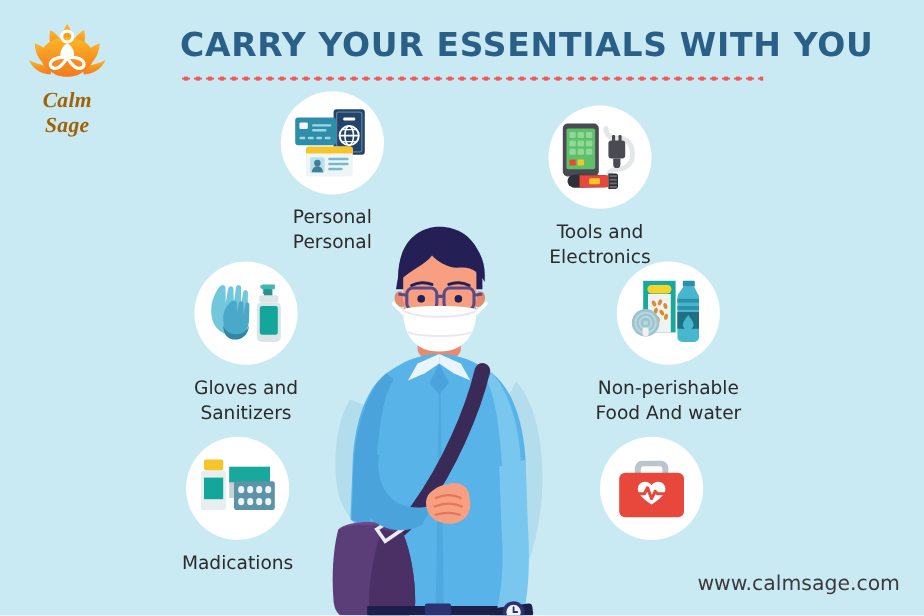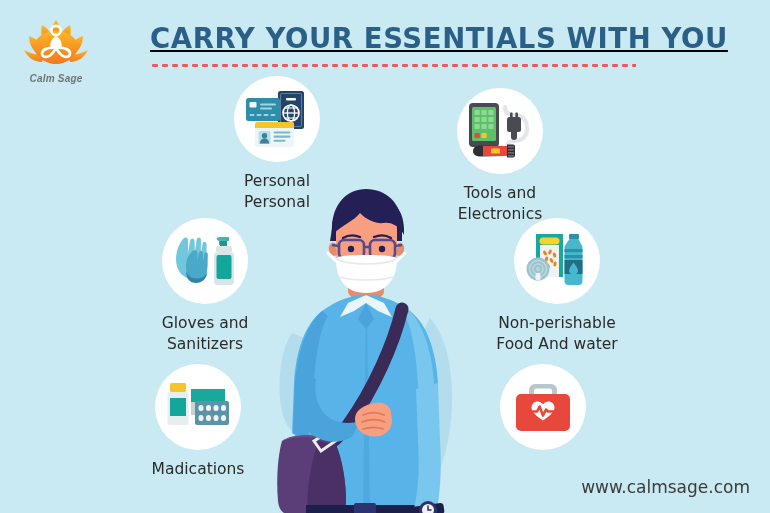--- a/index.html
+++ b/index.html
@@ -22,37 +22,36 @@
   
   #logo-block {
     position: absolute;
     left: 16px;
     top: 14px;
     width: 80px;
     text-align: center;
   }
   #logo-mark { width: 72px; height: 58px; display: block; margin: 0 auto; }
   #logo-text {
-    font-family: Liberation Sans, sans-serif;
+    font-family: Liberation Serif, serif;
     font-style: italic;
     font-weight: bold;
-    font-size: 10px;
-    color: #737373;
+    font-size: 18px;
+    color: #a16207;
     margin-top: 1px;
     letter-spacing: .2px;
   }
 
   
   #title-block {
     position: absolute;
     left: 150px;
     top: 22px;
     width: 486px;
     text-align: center;
-    text-decoration: underline;
   }
   #poster-title {
     font-family: "DejaVu Sans", sans-serif;
     font-weight: bold;
     font-size: 27.5px;
     letter-spacing: .6px;
     color: #2a5f88;
     white-space: nowrap;
   }
   #title-dots {

